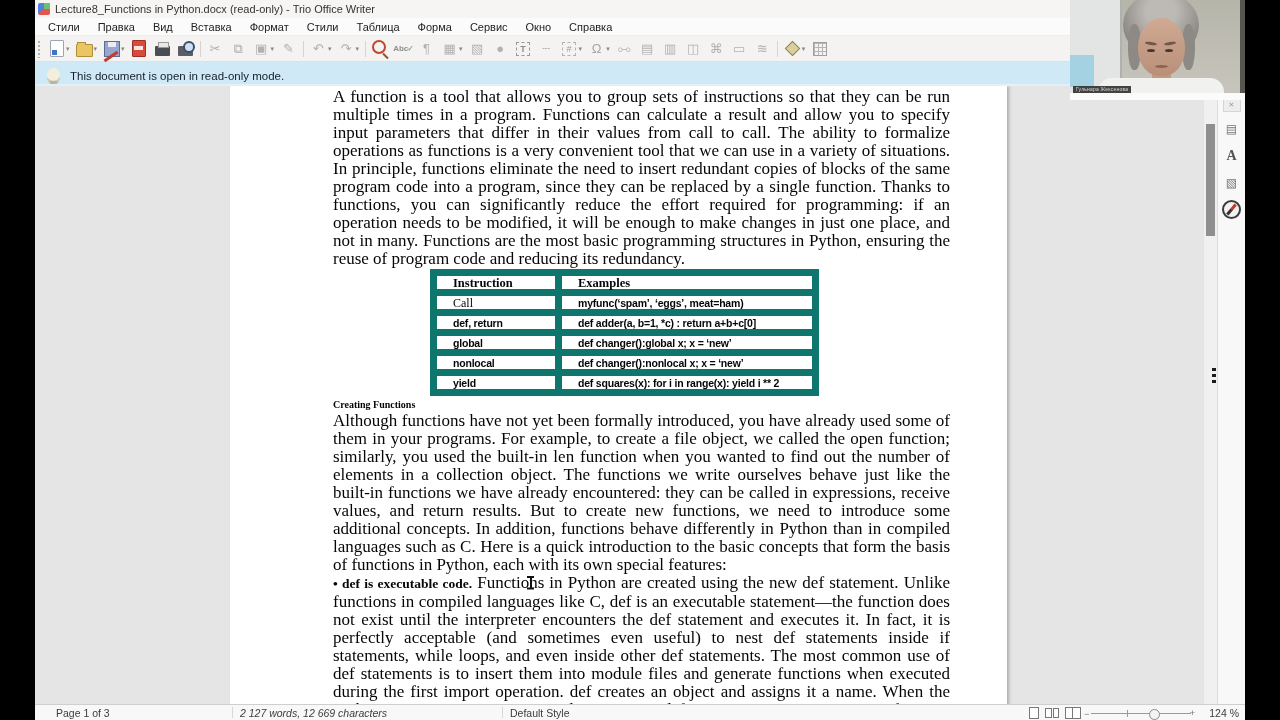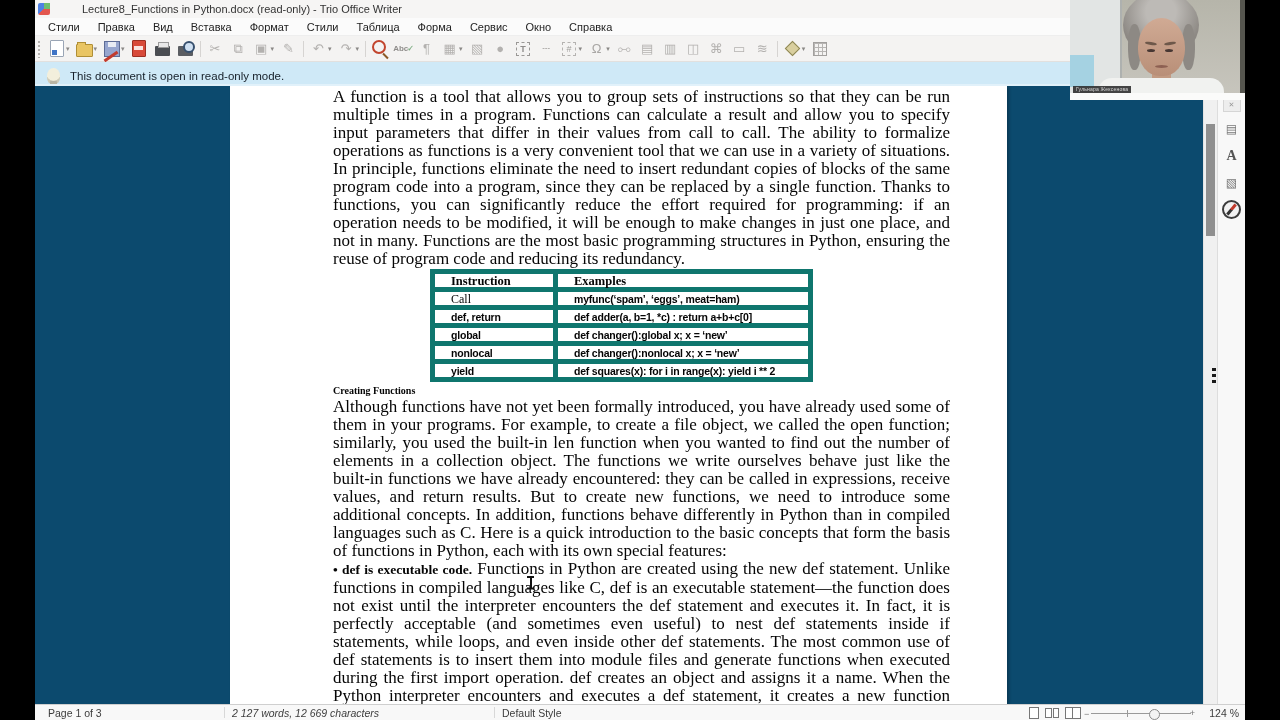--- a/index.html
+++ b/index.html
@@ -3,21 +3,21 @@
 <meta charset="utf-8">
 <style>
   html,body{margin:0;padding:0;background:#000;width:1280px;height:720px;overflow:hidden;
     font-family:"Liberation Sans",sans-serif;}
   .window{position:absolute;left:35px;top:0;width:1210px;height:720px;background:#fff;overflow:hidden;}
   
   .titlebar{height:18px;background:#f6f5f4;display:flex;align-items:center;padding-left:3px;}
   .app-ico{width:12px;height:12px;margin-right:5px;border-radius:2px;
     background:linear-gradient(135deg,#4f81e3 0 50%,#e3574f 50% 100%);position:relative;}
   .app-ico::after{content:"";position:absolute;right:0;top:0;width:6px;height:6px;background:#6fc06f;}
-  .titlebar .t{font-size:11px;color:#333;margin-left:27px;}
+  .titlebar .t{font-size:11px;color:#333;}
   
   .menubar{height:17px;background:#fbfbfb;display:flex;align-items:center;padding-left:4px;border-bottom:1px solid #eee;}
   .menu-item{font-size:11px;color:#222;padding:1px 9px;cursor:default;}
   
   .toolbar{height:25px;background:#f4f3f2;display:flex;align-items:center;padding-left:2px;border-bottom:1px solid #e2e0de;}
   .grip{width:5px;height:18px;margin:0 3px 0 0;
     background-image:radial-gradient(#b5b2af 1px,transparent 1.2px);background-size:4px 4px;}
   .tb-btn{display:flex;align-items:center;height:22px;padding:0 2px;margin:0 1px;}
   .tb-sep{width:1px;height:16px;background:#d6d4d2;margin:0 3px;}
   .ic{width:17px;height:17px;display:flex;align-items:center;justify-content:center;position:relative;}
@@ -50,28 +50,28 @@
     background:linear-gradient(#b7b5b3 1px,transparent 1px),linear-gradient(90deg,#b7b5b3 1px,transparent 1px);
     background-size:4px 4px;}
   
   .infobar{height:28px;background:#cfe9f7;position:relative;display:flex;align-items:center;}
   .infobar::after{content:"";position:absolute;left:0;right:0;bottom:0;height:6px;background:#e1f1fa;}
   .bulb{width:13px;height:16px;margin:0 10px 0 12px;background:radial-gradient(circle at 50% 35%,#f3efdc 55%,#cfcbb8 60%);
     border-radius:50% 50% 40% 40%;position:relative;}
   .bulb::after{content:"";position:absolute;left:3px;bottom:-2px;width:7px;height:5px;background:#b9b5a4;border-radius:1px;}
   .infobar .msg{font-size:11.5px;color:#17202a;}
   
-  .work{position:absolute;top:86px;left:0;right:0;bottom:15px;background:#0c4a6e;overflow:hidden;text-decoration:underline;}
+  .work{position:absolute;top:86px;left:0;right:0;bottom:15px;background:#e5e5e5;overflow:hidden;text-decoration:underline;}
   .page{position:absolute;left:195px;top:0;width:777px;height:650px;background:#fff;
     box-shadow:2px 0 3px rgba(0,0,0,.25);padding:2px 57px 0 103px;box-sizing:border-box;}
   .doc{font-family:"Liberation Serif",serif;font-size:17px;line-height:18px;color:#050505;text-align:justify;}
   .doc p{margin:0;}
   .caption{text-align:left;}
   table.instr{border-collapse:collapse;margin:1px 0 1px 97px;font-family:"Liberation Sans",sans-serif;}
-  table.instr th,table.instr td{border:5px solid #0f766e;padding:0 16px;height:13px;line-height:12px;white-space:nowrap;}
+  table.instr th,table.instr td{border:7px solid #0f766e;padding:0 16px;height:13px;line-height:12px;white-space:nowrap;}
   table.instr th{font-family:"Liberation Serif",serif;font-size:12.5px;font-weight:bold;text-align:left;}
   table.instr td{font-size:10.5px;font-weight:bold;letter-spacing:-0.2px;}
   table.instr td:first-child{width:86px;}
   table.instr td:last-child{width:218px;}
   table.instr td.serif{font-family:"Liberation Serif",serif;font-weight:normal;font-size:12px;letter-spacing:0;}
   .h-small{font-size:10px;line-height:15px;font-weight:bold;text-align:left;}
   .lead{font-weight:bold;font-size:13.5px;}
   
   .scrollbar{position:absolute;top:0;bottom:0;right:28px;width:13px;background:#f0f0f0;border-left:1px solid #e3e3e3;}
   .thumb{position:absolute;left:2px;top:38px;width:9px;height:112px;background:#8f8f8f;}
@@ -83,21 +83,21 @@
   .side-collapse{width:16px;height:12px;background:#ededed;border:1px solid #d5d5d5;font-size:7px;color:#999;
     display:flex;align-items:center;justify-content:center;}
   .side-a{font-family:"Liberation Serif",serif;font-weight:bold;color:#555;font-size:14px;}
   .compass{width:15px;height:15px;border:2px solid #3c3c3c;border-radius:50%;position:relative;background:#f2f2f2;}
   .compass::after{content:"";position:absolute;left:6px;top:1px;width:3px;height:13px;
     background:linear-gradient(#c0392b 50%,#333 50%);transform:rotate(40deg);}
   
   .statusbar{position:absolute;left:0;right:0;bottom:0;height:15px;background:#f8f8f8;border-top:1px solid #cfcfcf;
     display:flex;align-items:center;font-size:10.5px;color:#3c3c3c;}
   .sb-sep{width:1px;height:11px;background:#d8d8d8;}
-  .sb-page{width:176px;padding-left:13px;}
+  .sb-page{width:176px;padding-left:21px;}
   .sb-words{width:262px;padding-left:7px;font-style:italic;}
   .sb-style{flex:1;padding-left:7px;}
   .views{display:flex;align-items:center;gap:6px;margin-right:10px;}
   .v1{width:8px;height:10px;border:1px solid #777;background:#fff;}
   .v2{width:14px;height:10px;display:flex;gap:1px;}
   .v2 i{flex:1;border:1px solid #777;background:#fff;}
   .v3{width:14px;height:10px;border:1px solid #777;background:#fff;position:relative;}
   .v3::after{content:"";position:absolute;left:6px;top:0;bottom:0;width:1px;background:#777;}
   .zoomslider{width:100px;height:10px;position:relative;margin-right:8px;}
   .zoomslider .line{position:absolute;left:0;right:0;top:5px;height:1px;background:#9a9a9a;}

